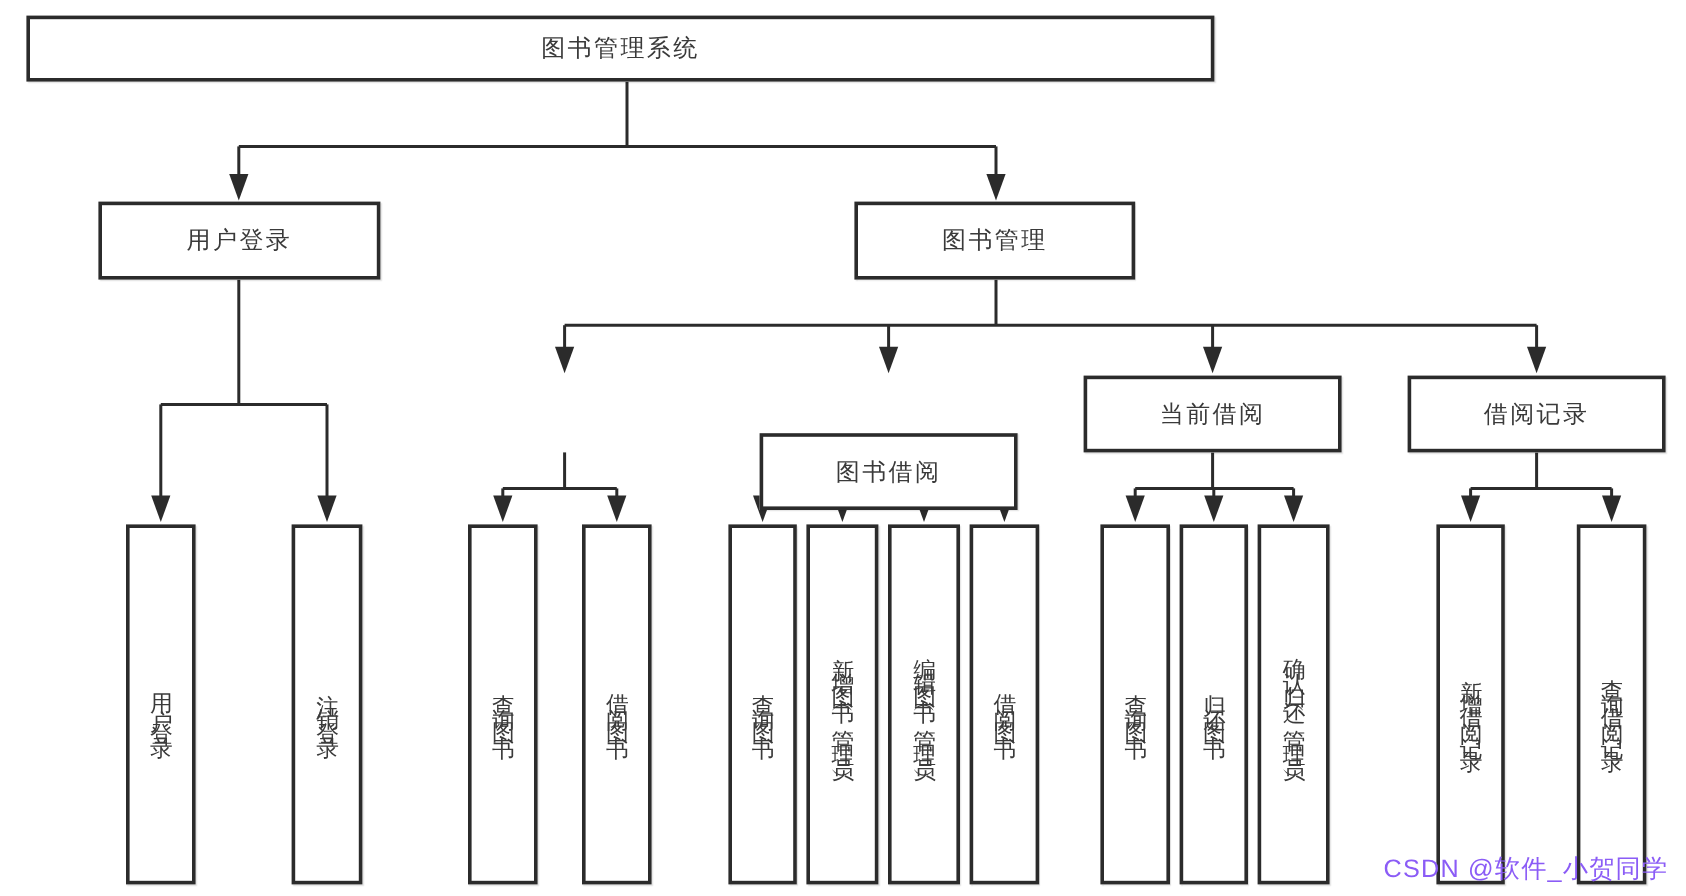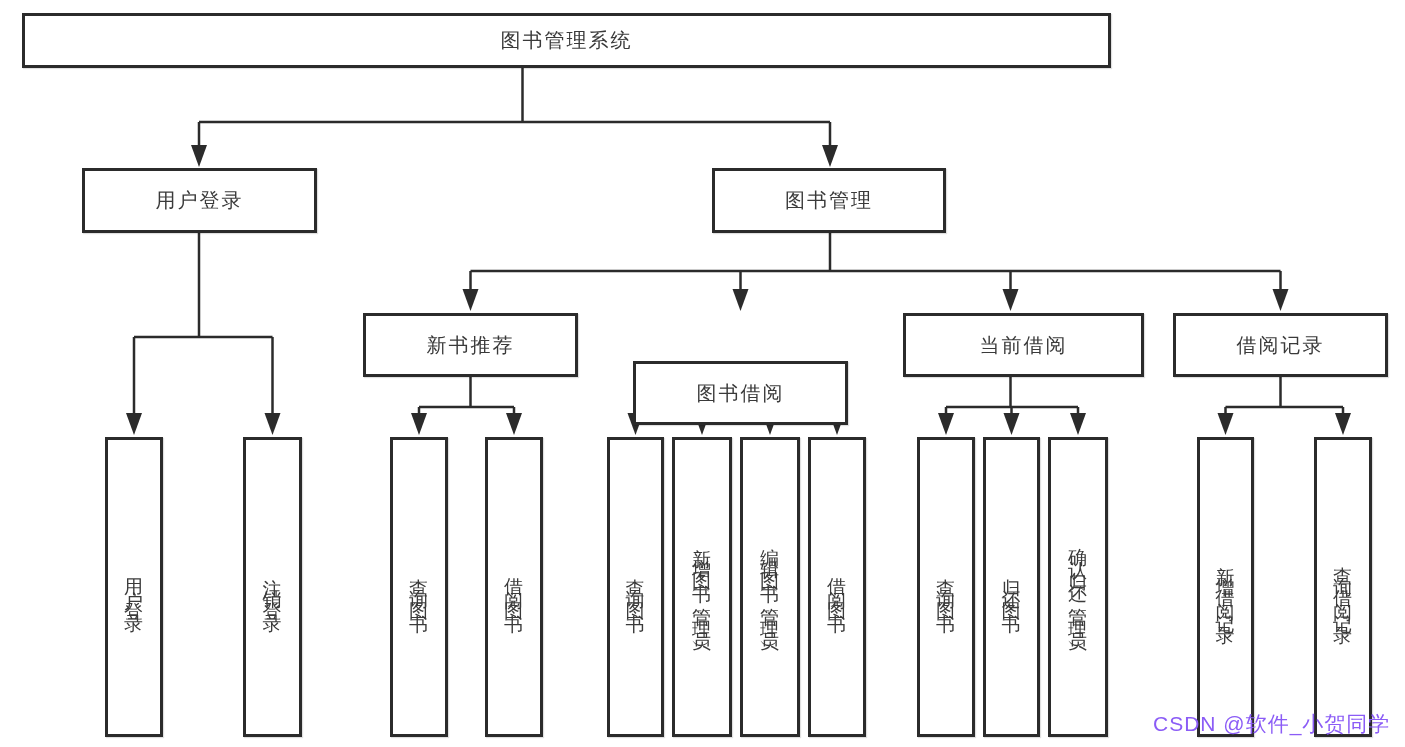--- a/index.html
+++ b/index.html
@@ -124,28 +124,27 @@
 
       <path d="M938 413 H954 L946 435 Z"></path>
       <path d="M1003.5 413 H1019.5 L1011.5 435 Z"></path>
       <path d="M1070 413 H1086 L1078 435 Z"></path>
 
       <path d="M1217.5 413 H1233.5 L1225.5 435 Z"></path>
       <path d="M1335 413 H1351 L1343 435 Z"></path>
     </g>
   </svg>
 
-  <div class="box hbox" style="left:22px; top:13px; width:1089px; height:55px;">图书管理系统</div>
+  <div class="box hbox" style="left:22px; top:13px; width:990px; height:55px;">图书管理系统</div>
 
   <div class="box hbox" style="left:82px; top:168px; width:235px; height:65px;">用户登录</div>
   <div class="box hbox" style="left:712px; top:168px; width:234px; height:65px;">图书管理</div>
 
-  <div class="box hbox" style="left:363px; top:313px; width:215px; height:64px;">新书推荐</div>
   <div class="box hbox" style="left:633px; top:313px; width:215px; height:64px;margin-top:48px;">图书借阅</div>
-  <div class="box hbox" style="left:903px; top:313px; width:241px; height:64px;">当前借阅</div>
+  <div class="box hbox" style="left:903px; top:313px; width:215px; height:64px;">当前借阅</div>
   <div class="box hbox" style="left:1173px; top:313px; width:215px; height:64px;">借阅记录</div>
 
   <div class="box vbox" style="left:105px; top:437px; width:58px; height:300px;">用户登录</div>
   <div class="box vbox" style="left:243px; top:437px; width:59px; height:300px;">注销登录</div>
 
   <div class="box vbox" style="left:390px; top:437px; width:58px; height:300px;">查询图书</div>
   <div class="box vbox" style="left:485px; top:437px; width:58px; height:300px;">借阅图书</div>
 
   <div class="box vbox" style="left:607px; top:437px; width:57px; height:300px;">查询图书</div>
   <div class="box vbox" style="left:672px; top:437px; width:60px; height:300px;">新增图书（管理员）</div>

